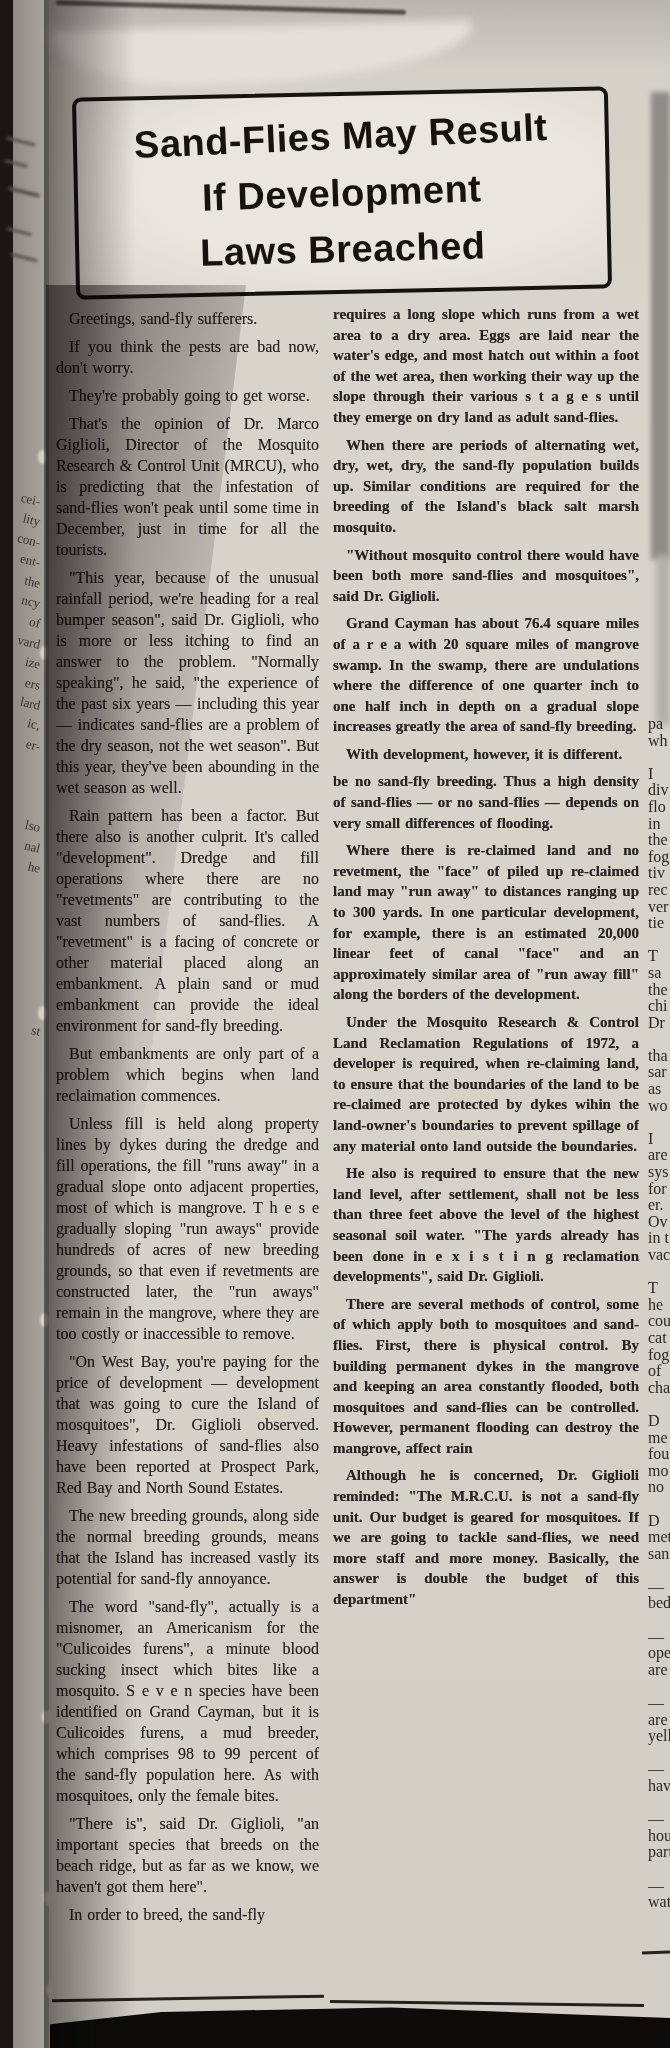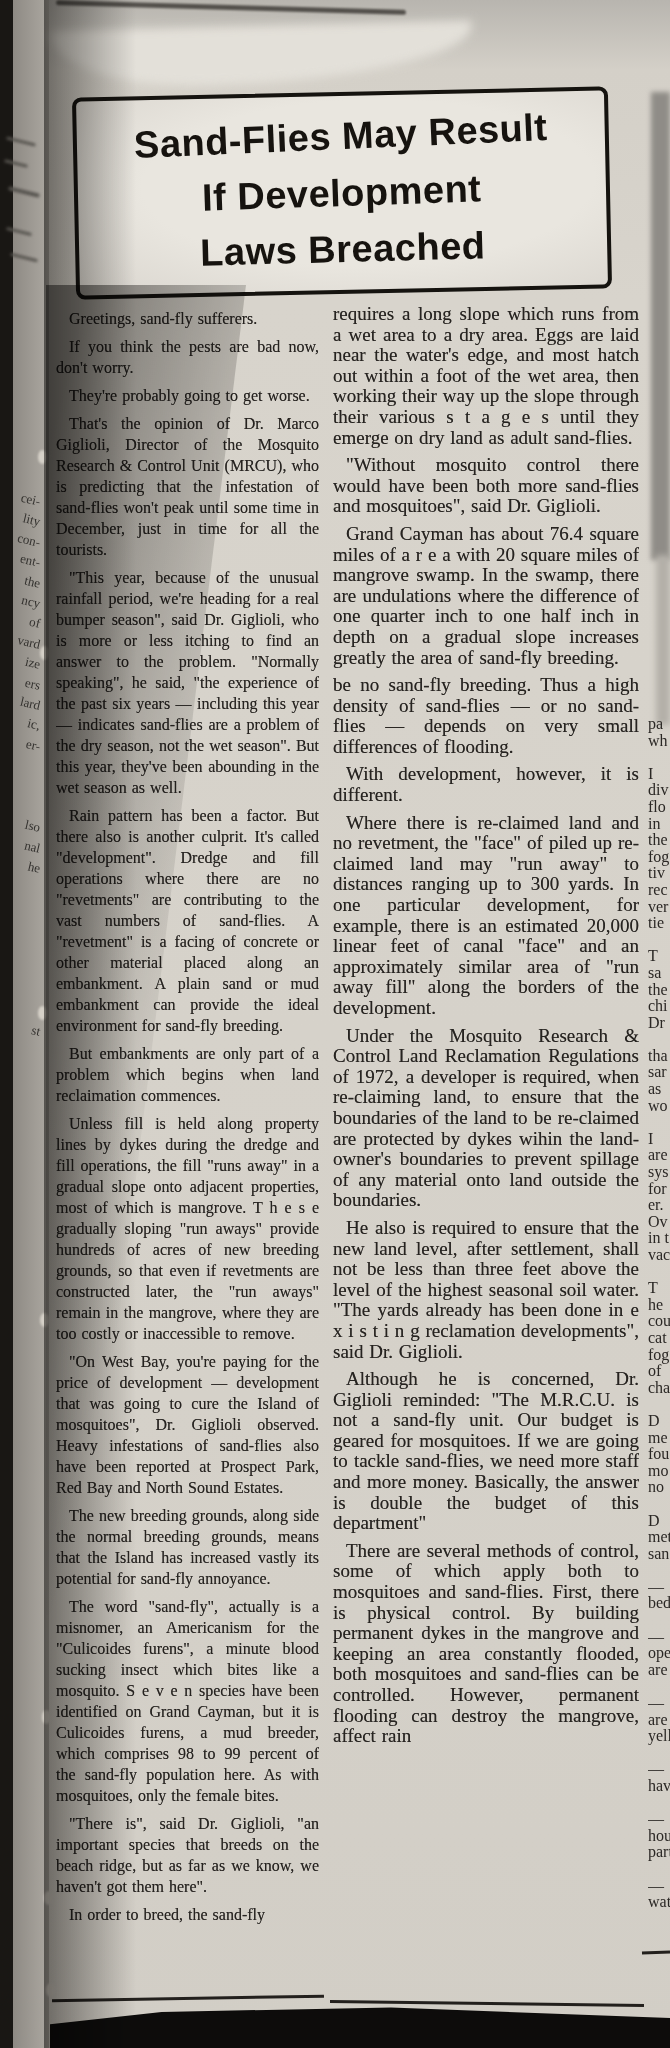--- a/index.html
+++ b/index.html
@@ -37,21 +37,21 @@
   }
   .h-line{font-family:"Liberation Sans", sans-serif;font-weight:700;font-size:38px;
     color:#16130f;letter-spacing:.5px;white-space:nowrap;}
   .h1{transform:rotate(-1.3deg);}
   .h2{transform:rotate(-.7deg);}
   .h3{transform:rotate(-.3deg);}
   
   .col{position:absolute;text-align:justify;color:#262320;overflow:hidden;z-index:6;
     text-shadow:0 0 .4px rgba(38,35,32,.55);}
   .left-col{left:56px;top:308px;width:263px;height:1682px;font-size:16px;line-height:21px;}
-  .mid-col{left:333px;top:304px;width:306px;height:1700px;font-size:19px;line-height:20.6px;}
+  .mid-col{left:333px;top:304px;width:306px;height:1700px;font-size:15px;line-height:20.6px;font-weight:bold;}
   .para{text-indent:13px;margin:0 0 7px 0;word-spacing:1px;}
   .para.ni{text-indent:0;}
   
   .right-frags{position:absolute;left:648px;top:716px;width:22px;height:1226px;overflow:hidden;
     font-size:16px;line-height:16.6px;color:#2a2724;white-space:nowrap;z-index:6;}
   .frag{min-height:16.6px;}
   
   .margin-frags{position:absolute;left:2px;top:492px;width:38px;font-size:13px;line-height:20.4px;
     color:#34322f;text-align:right;z-index:6;}
   .mfrag{min-height:20.4px;transform:rotate(13deg);transform-origin:100% 50%;}
@@ -108,29 +108,30 @@
       <div class="para">Unless fill is held along property lines by dykes during the dredge and fill operations, the fill "runs away" in a gradual slope onto adjacent properties, most of which is mangrove. T h e s e gradually sloping "run aways" provide hundreds of acres of new breeding grounds, so that even if revetments are constructed later, the "run aways" remain in the mangrove, where they are too costly or inaccessible to remove.</div>
       <div class="para">"On West Bay, you're paying for the price of development — development that was going to cure the Island of mosquitoes", Dr. Giglioli observed. Heavy infestations of sand-flies also have been reported at Prospect Park, Red Bay and North Sound Estates.</div>
       <div class="para">The new breeding grounds, along side the normal breeding grounds, means that the Island has increased vastly its potential for sand-fly annoyance.</div>
       <div class="para">The word "sand-fly", actually is a misnomer, an Americanism for the "Culicoides furens", a minute blood sucking insect which bites like a mosquito. S e v e n species have been identified on Grand Cayman, but it is Culicoides furens, a mud breeder, which comprises 98 to 99 percent of the sand-fly population here. As with mosquitoes, only the female bites.</div>
       <div class="para">"There is", said Dr. Giglioli, "an important species that breeds on the beach ridge, but as far as we know, we haven't got them here".</div>
       <div class="para">In order to breed, the sand-fly</div>
     </div>
 
   <div class="col mid-col">
       <div class="para ni">requires a long slope which runs from a wet area to a dry area. Eggs are laid near the water's edge, and most hatch out within a foot of the wet area, then working their way up the slope through their various s t a g e s until they emerge on dry land as adult sand-flies.</div>
+      <div class="para">When there are periods of alternating wet, dry, wet, dry, the sand-fly population builds up. Similar conditions are required for the breeding of the Island's black salt marsh mosquito.</div>
       <div class="para">"Without mosquito control there would have been both more sand-flies and mosquitoes", said Dr. Giglioli.</div>
       <div class="para">Grand Cayman has about 76.4 square miles of a r e a with 20 square miles of mangrove swamp. In the swamp, there are undulations where the difference of one quarter inch to one half inch in depth on a gradual slope increases greatly the area of sand-fly breeding.</div>
+      <div class="para">With development, however, it is different.</div>
       <div class="para ni">be no sand-fly breeding. Thus a high density of sand-flies — or no sand-flies — depends on very small differences of flooding.</div>
-      <div class="para">With development, however, it is different.</div>
       <div class="para">Where there is re-claimed land and no revetment, the "face" of piled up re-claimed land may "run away" to distances ranging up to 300 yards. In one particular development, for example, there is an estimated 20,000 linear feet of canal "face" and an approximately similar area of "run away fill" along the borders of the development.</div>
       <div class="para">Under the Mosquito Research &amp; Control Land Reclamation Regulations of 1972, a developer is required, when re-claiming land, to ensure that the boundaries of the land to be re-claimed are protected by dykes wihin the land-owner's boundaries to prevent spillage of any material onto land outside the boundaries.</div>
       <div class="para">He also is required to ensure that the new land level, after settlement, shall not be less than three feet above the level of the highest seasonal soil water. "The yards already has been done in e x i s t i n g reclamation developments", said Dr. Giglioli.</div>
+      <div class="para">There are several methods of control, some of which apply both to mosquitoes and sand-flies. First, there is physical control. By building permanent dykes in the mangrove and keeping an area constantly flooded, both mosquitoes and sand-flies can be controlled. However, permanent flooding can destroy the mangrove, affect rain</div>
       <div class="para">Although he is concerned, Dr. Giglioli reminded: "The M.R.C.U. is not a sand-fly unit. Our budget is geared for mosquitoes. If we are going to tackle sand-flies, we need more staff and more money. Basically, the answer is double the budget of this department"</div>
-      <div class="para">There are several methods of control, some of which apply both to mosquitoes and sand-flies. First, there is physical control. By building permanent dykes in the mangrove and keeping an area constantly flooded, both mosquitoes and sand-flies can be controlled. However, permanent flooding can destroy the mangrove, affect rain</div>
     </div>
 
   <div class="right-frags">
       <div class="frag">pa</div>
       <div class="frag">wh</div>
       <div class="frag"></div>
       <div class="frag">I</div>
       <div class="frag">div</div>
       <div class="frag">flo</div>
       <div class="frag">in</div>

